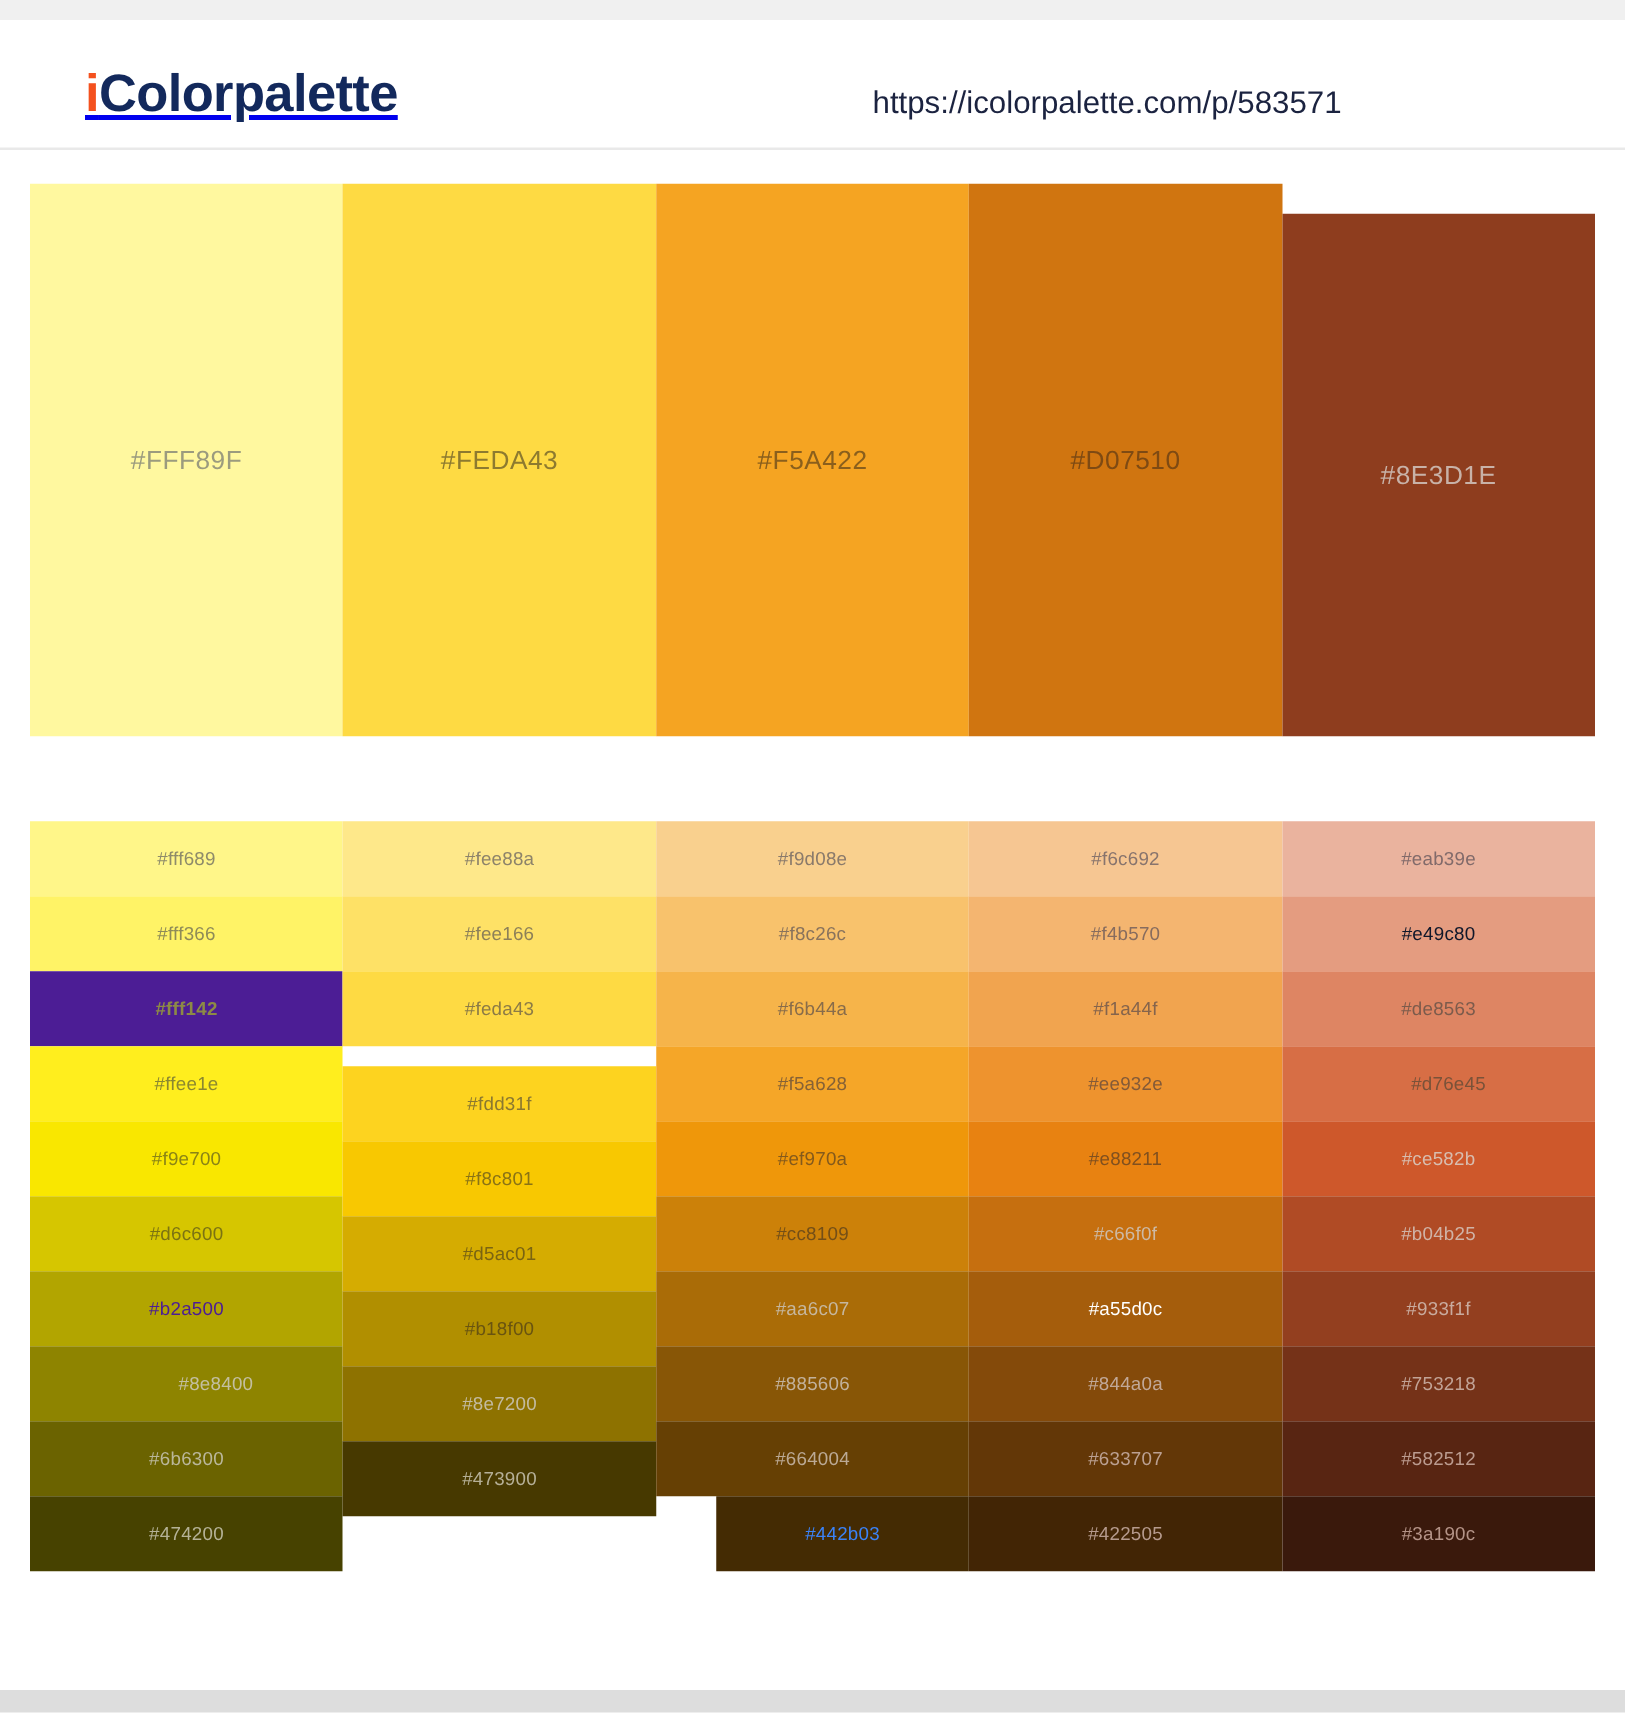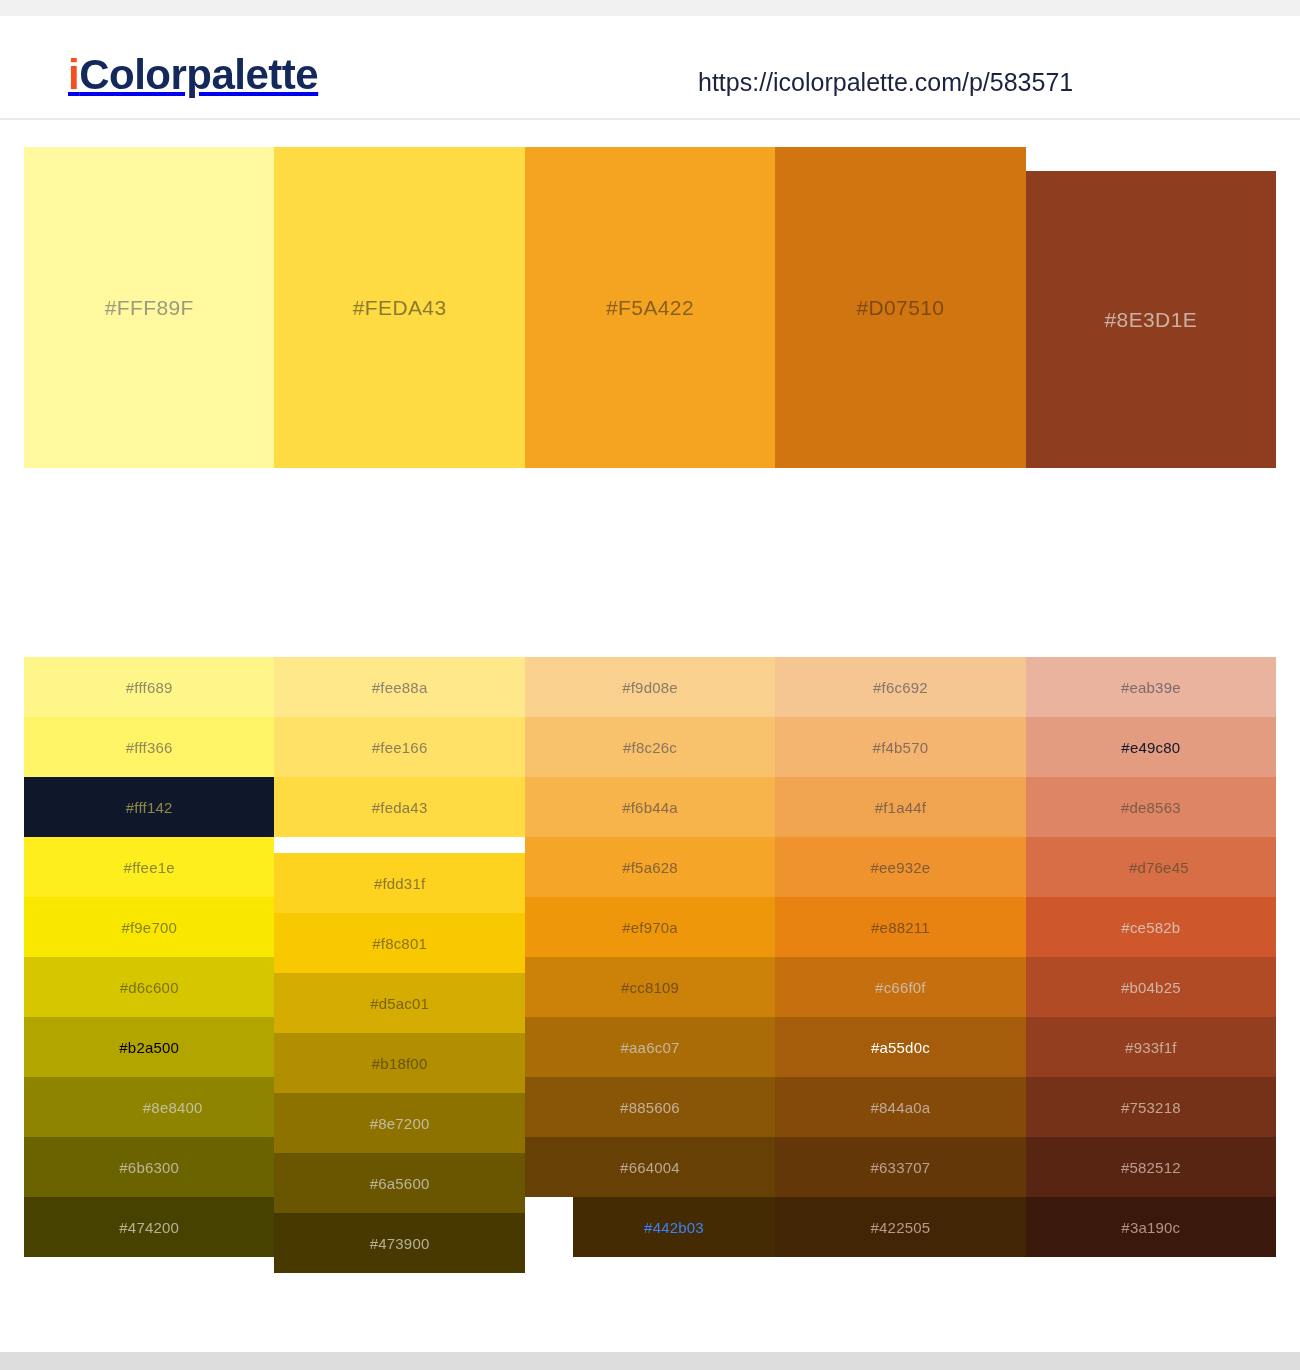--- a/index.html
+++ b/index.html
@@ -58,21 +58,21 @@
     white-space: nowrap;
     font-family: "Liberation Sans", sans-serif;
   }
 
   
   .palette-strip {
     position: absolute;
     left: 24px;
     top: 147px;
     width: 1252px;
-    height: 321px;
+    height: 442px;
     display: flex;
   }
   .palette-swatch {
     flex: 1 1 0;
     position: relative;
     display: flex;
     align-items: center;
     justify-content: center;
   }
   .palette-swatch .swatch-label {
@@ -142,39 +142,38 @@
     </div>
     <div class="palette-swatch" style="background: rgb(142, 61, 30); margin-top: 24px;">
       <span class="swatch-label" style="color: rgb(200, 178, 168);">#8E3D1E</span>
     </div>
   </div>
 
 <div class="shades-grid" id="shades-grid">
     <div class="shade-col">
       <div class="shade-cell" style="background: rgb(255, 246, 137); color: rgb(142, 139, 106);">#fff689</div>
       <div class="shade-cell" style="background: rgb(255, 243, 102); color: rgb(142, 139, 88);">#fff366</div>
-      <div class="shade-cell" style="background: #0f172a; color: rgb(141, 138, 69);">#fff142</div>
+      <div class="shade-cell" style="background: #4c1d95; color: rgb(141, 138, 69); font-weight: bold;">#fff142</div>
       <div class="shade-cell" style="background: rgb(255, 238, 30); color: rgb(139, 136, 48);">#ffee1e</div>
       <div class="shade-cell" style="background: rgb(249, 231, 0); color: rgb(138, 132, 21);">#f9e700</div>
       <div class="shade-cell" style="background: rgb(214, 198, 0); color: rgb(123, 115, 18);">#d6c600</div>
-      <div class="shade-cell" style="background: rgb(178, 165, 0); color: #000000;">#b2a500</div>
+      <div class="shade-cell" style="background: rgb(178, 165, 0); color: #4c1d95;">#b2a500</div>
       <div class="shade-cell" style="background: rgb(142, 132, 0); color: rgb(195, 191, 160); padding-left: 47px;">#8e8400</div>
       <div class="shade-cell" style="background: rgb(107, 99, 0); color: rgb(186, 183, 154);">#6b6300</div>
       <div class="shade-cell" style="background: rgb(71, 66, 0); color: rgb(181, 178, 150);">#474200</div>
     </div>
     <div class="shade-col">
       <div class="shade-cell" style="background: rgb(254, 232, 138); color: rgb(141, 131, 106);">#fee88a</div>
       <div class="shade-cell" style="background: rgb(254, 225, 102); color: rgb(141, 128, 88);">#fee166</div>
       <div class="shade-cell" style="background: rgb(254, 218, 67); color: rgb(140, 123, 70);">#feda43</div>
       <div class="shade-cell" style="background: rgb(253, 211, 31); color: rgb(138, 120, 48); margin-top: 16px;">#fdd31f</div>
       <div class="shade-cell" style="background: rgb(248, 200, 1); color: rgb(138, 115, 21);">#f8c801</div>
       <div class="shade-cell" style="background: rgb(213, 172, 1); color: rgb(122, 100, 18);">#d5ac01</div>
       <div class="shade-cell" style="background: rgb(177, 143, 0); color: rgb(105, 84, 16);">#b18f00</div>
       <div class="shade-cell" style="background: rgb(142, 114, 0); color: rgb(195, 187, 160);">#8e7200</div>
-      <div class="shade-cell" style="background: rgb(106, 86, 0); color: rgb(186, 180, 154);">#6a5600</div>
       <div class="shade-cell" style="background: rgb(71, 57, 0); color: rgb(181, 175, 150);">#473900</div>
     </div>
     <div class="shade-col">
       <div class="shade-cell" style="background: rgb(249, 208, 142); color: rgb(138, 122, 107);">#f9d08e</div>
       <div class="shade-cell" style="background: rgb(248, 194, 108); color: rgb(137, 115, 92);">#f8c26c</div>
       <div class="shade-cell" style="background: rgb(246, 180, 74); color: rgb(136, 108, 74);">#f6b44a</div>
       <div class="shade-cell" style="background: rgb(245, 166, 40); color: rgb(134, 98, 54);">#f5a628</div>
       <div class="shade-cell" style="background: rgb(239, 151, 10); color: rgb(132, 90, 28);">#ef970a</div>
       <div class="shade-cell" style="background: rgb(204, 129, 9); color: rgb(116, 79, 23);">#cc8109</div>
       <div class="shade-cell" style="background: rgb(170, 108, 7); color: rgb(198, 183, 159);">#aa6c07</div>

